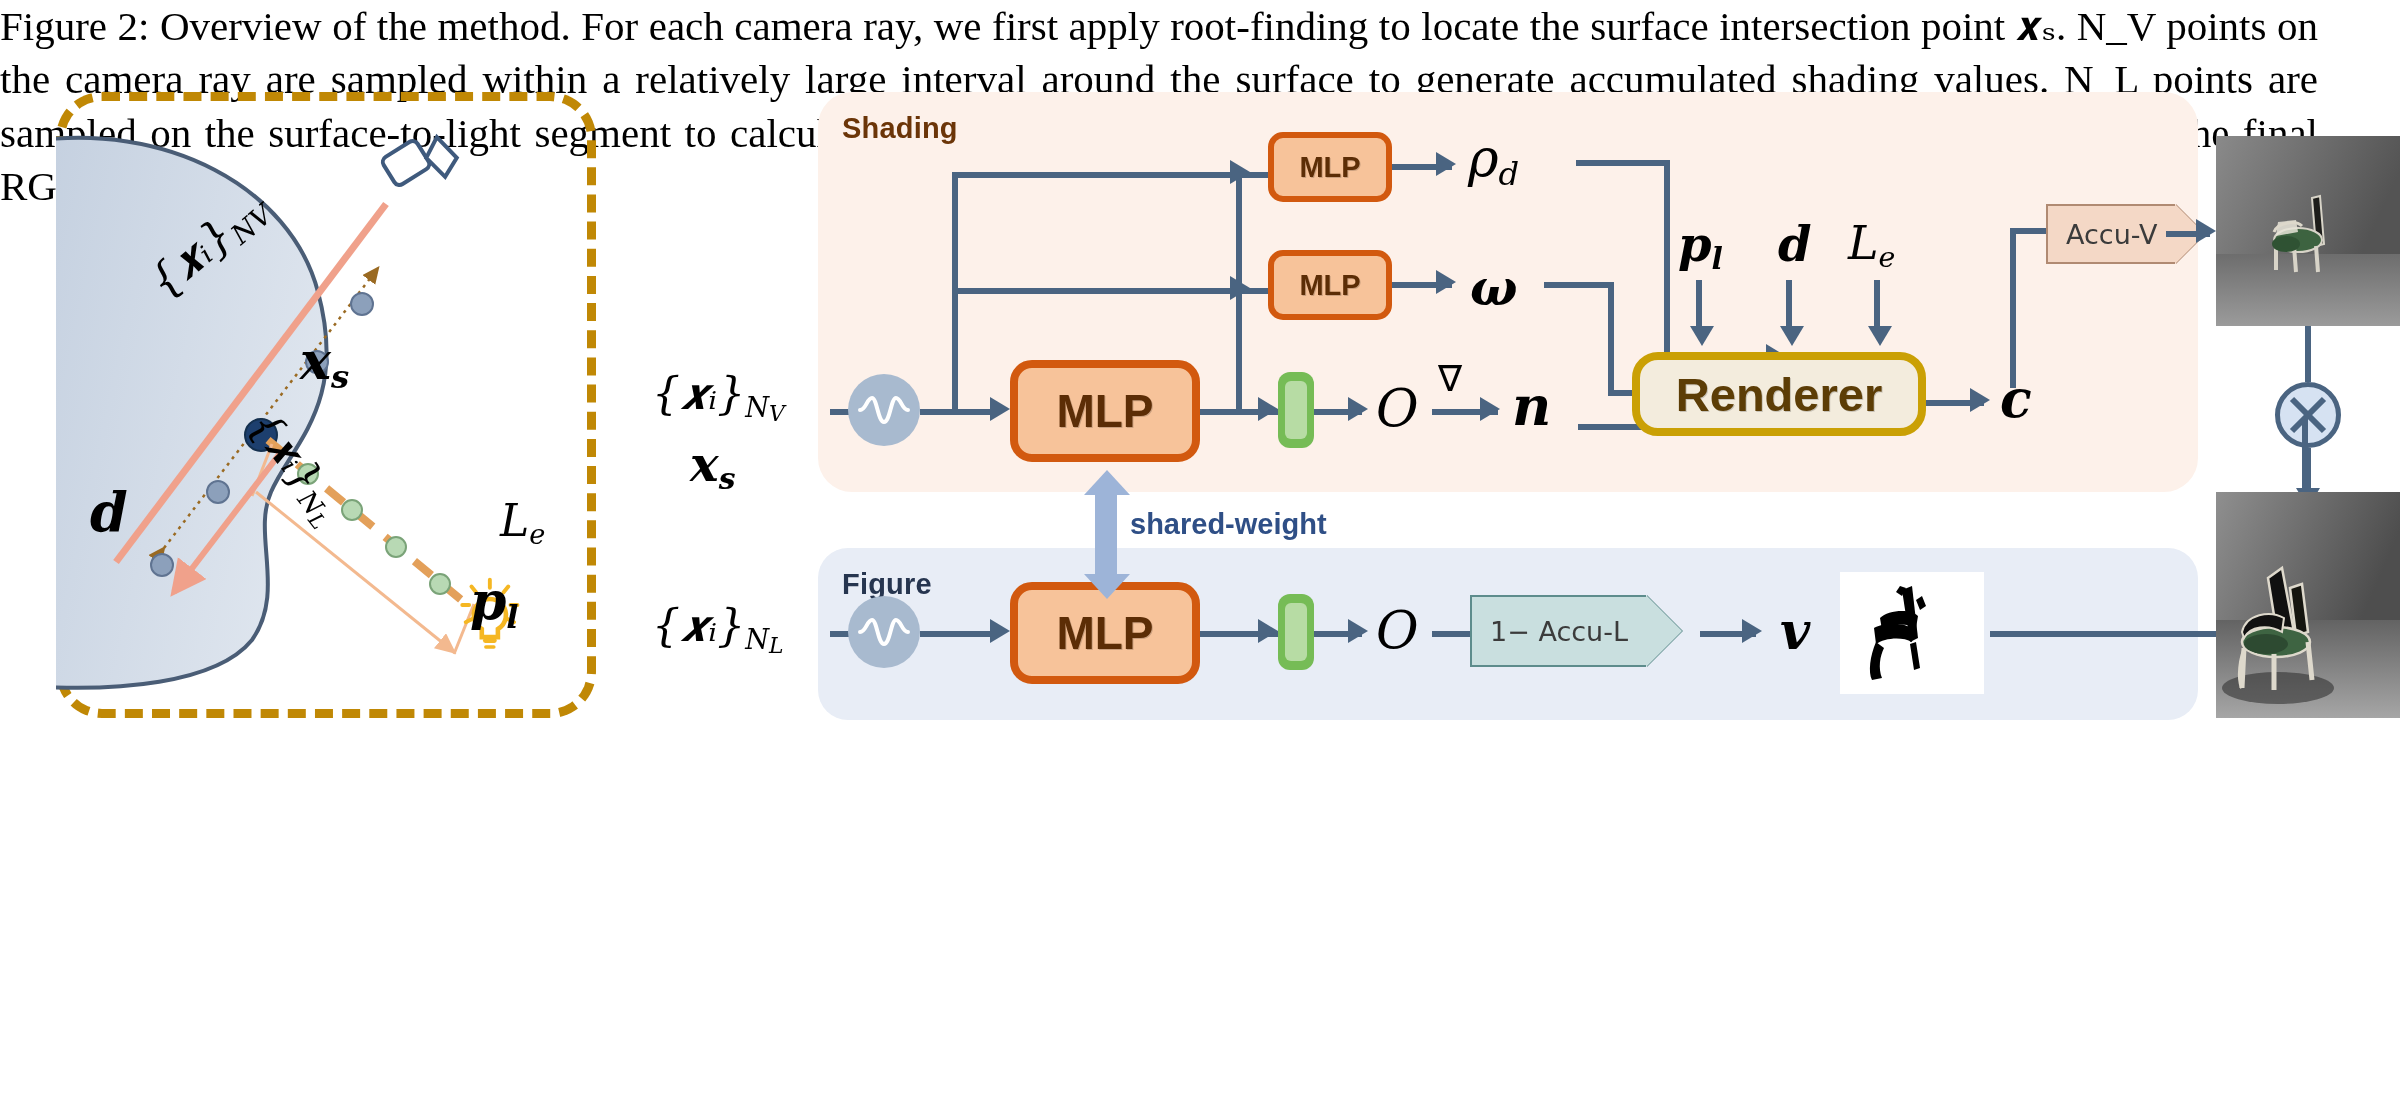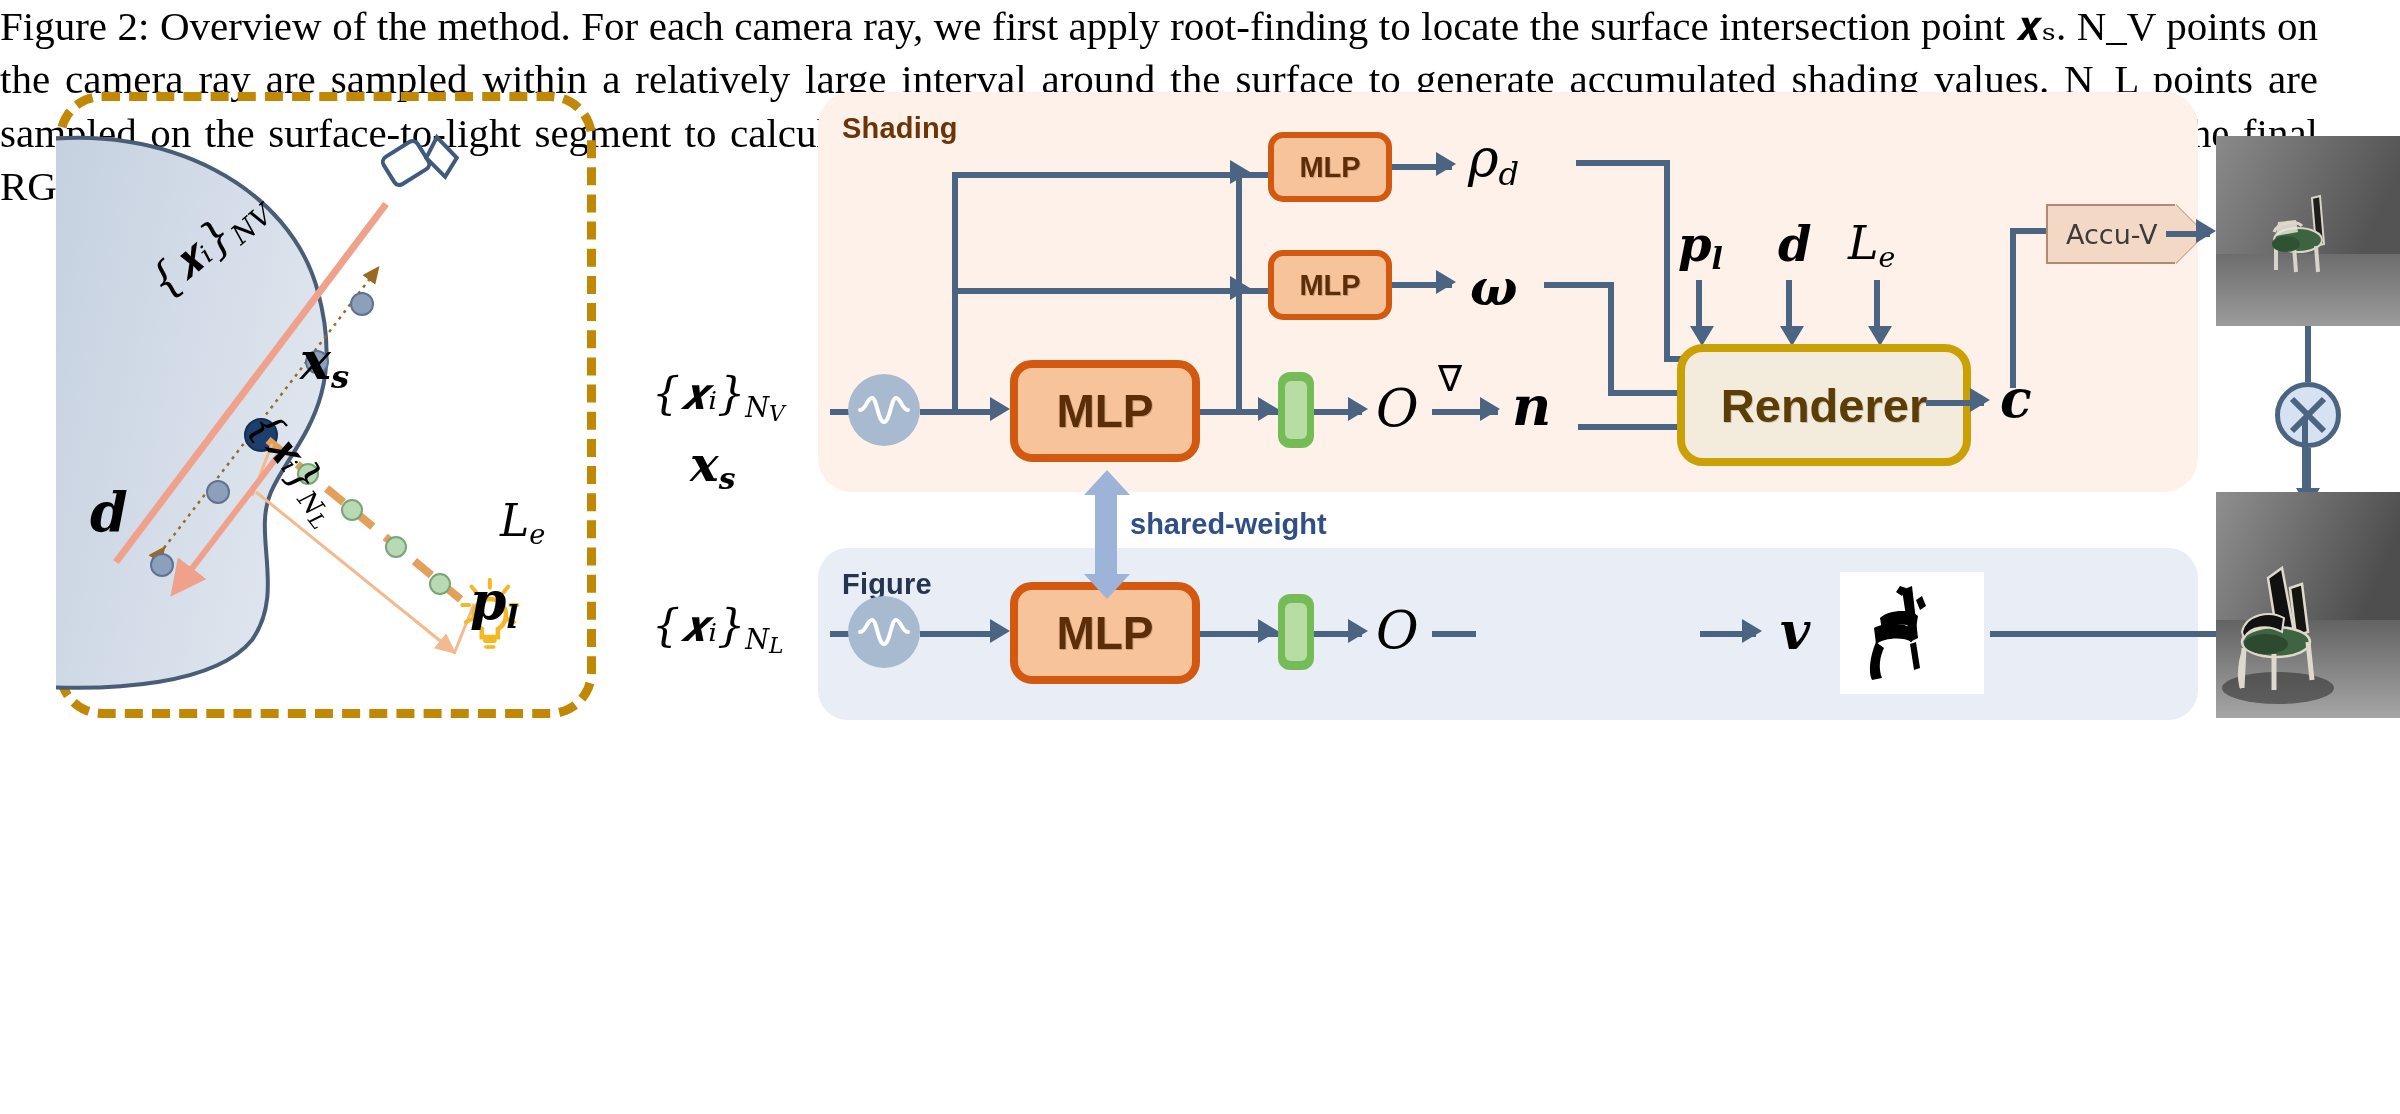--- a/index.html
+++ b/index.html
@@ -260,21 +260,21 @@
     <span>L</span><span class="sub">e</span>
   </div>
 
   <div class="abs vline" style="left:1696px;top:280px;height:48px;"></div>
   <div class="abs head-d" style="left:1690px;top:326px;"></div>
   <div class="abs vline" style="left:1786px;top:280px;height:48px;"></div>
   <div class="abs head-d" style="left:1780px;top:326px;"></div>
   <div class="abs vline" style="left:1874px;top:280px;height:48px;"></div>
   <div class="abs head-d" style="left:1868px;top:326px;"></div>
 
-  <div class="abs renderer" style="left:1632px;top:344px;width:294px;height:122px;margin-left:45px;">Renderer</div>
+  <div class="abs renderer" style="left:1632px;top:352px;width:294px;height:84px;">Renderer</div>
 
   <div class="abs hline" style="left:1926px;top:400px;width:58px;"></div>
   <div class="abs head-r" style="left:1970px;top:388px;"></div>
   <div class="abs mathbf" style="left:2000px;top:368px;font-size:52px;">𝒄</div>
 
   <div class="abs vline" style="left:2010px;top:228px;height:160px;"></div>
   <div class="abs hline" style="left:2010px;top:228px;width:40px;"></div>
   <div class="tag accu-v" style="left:2046px;top:204px;height:60px;">
     <span class="body">Accu-V</span>
     <span class="tip"></span>
@@ -345,20 +345,24 @@
       <i></i>
     </div>
 
   <div class="abs hline" style="left:1314px;top:631px;width:48px;"></div>
   <div class="abs head-r" style="left:1348px;top:619px;"></div>
 
   <div class="abs math" style="left:1376px;top:600px;font-size:52px;">O</div>
 
   <div class="abs hline" style="left:1432px;top:631px;width:44px;"></div>
 
+  <div class="tag accu-l" style="left:1470px;top:595px;height:72px;">
+    <span class="body">1− Accu-L</span>
+    <span class="tip"></span>
+  </div>
 
   <div class="abs hline" style="left:1700px;top:631px;width:56px;"></div>
   <div class="abs head-r" style="left:1742px;top:619px;"></div>
 
   <div class="abs mathbf" style="left:1780px;top:600px;font-size:52px;">𝒗</div>
 
   <div class="abs thumb-white" style="left:1840px;top:572px;width:144px;height:122px;">
     <svg width="144" height="122" viewBox="0 0 144 122">
       <g fill="#000">
         <path d="M62,18 L72,14 L78,66 L70,70 Z"></path>

